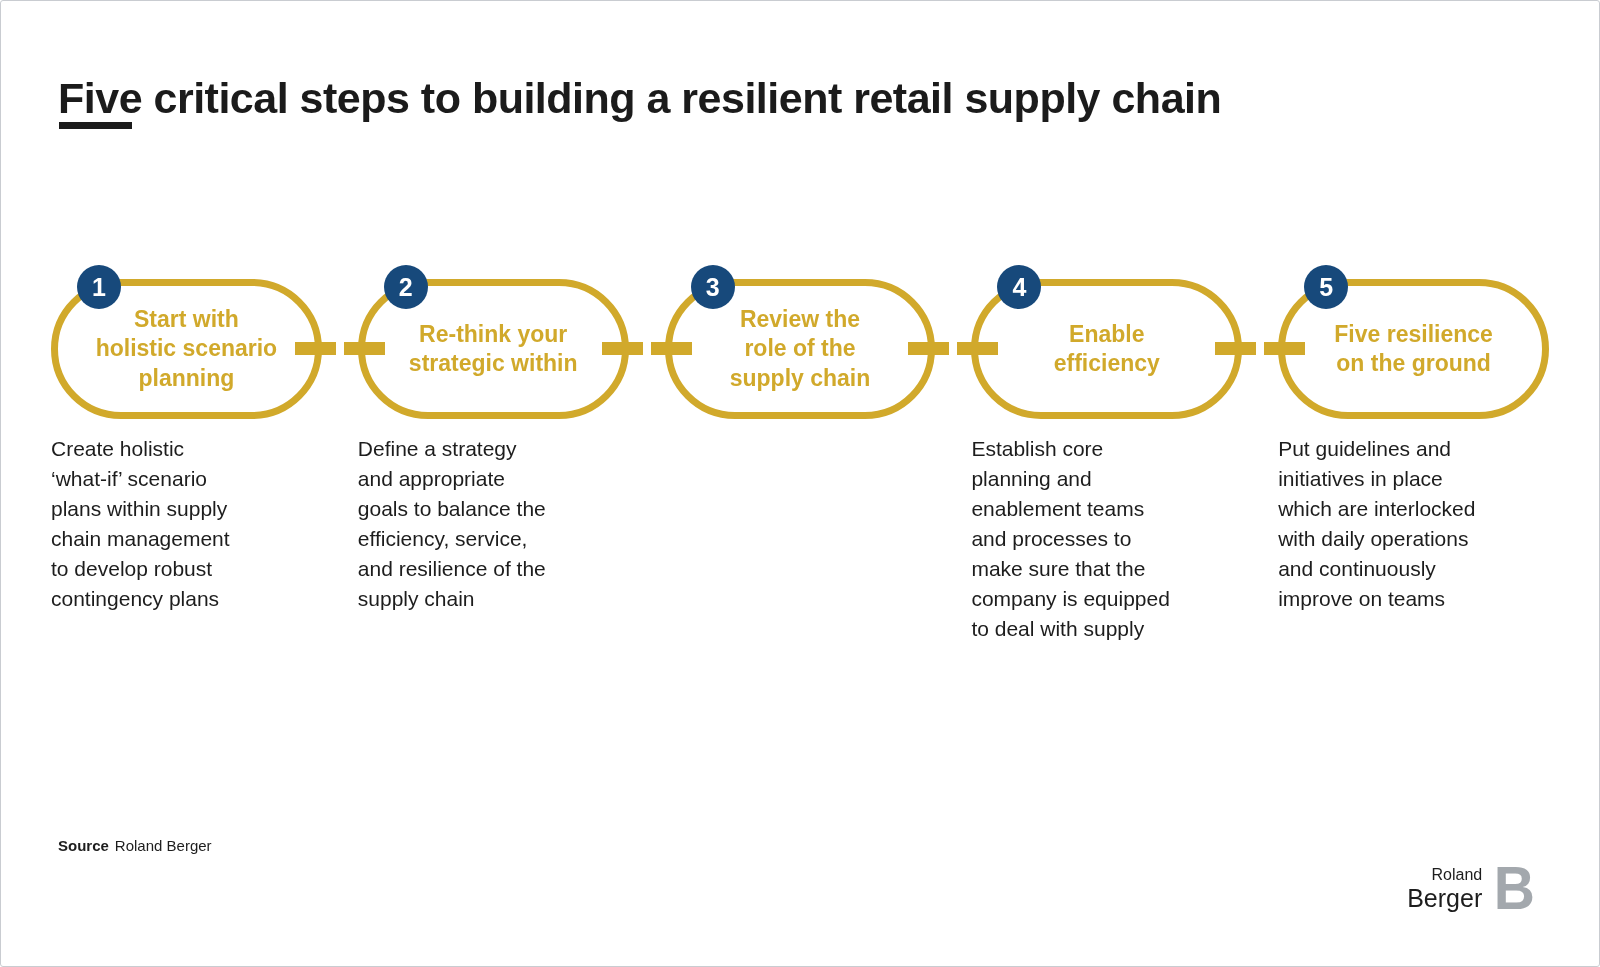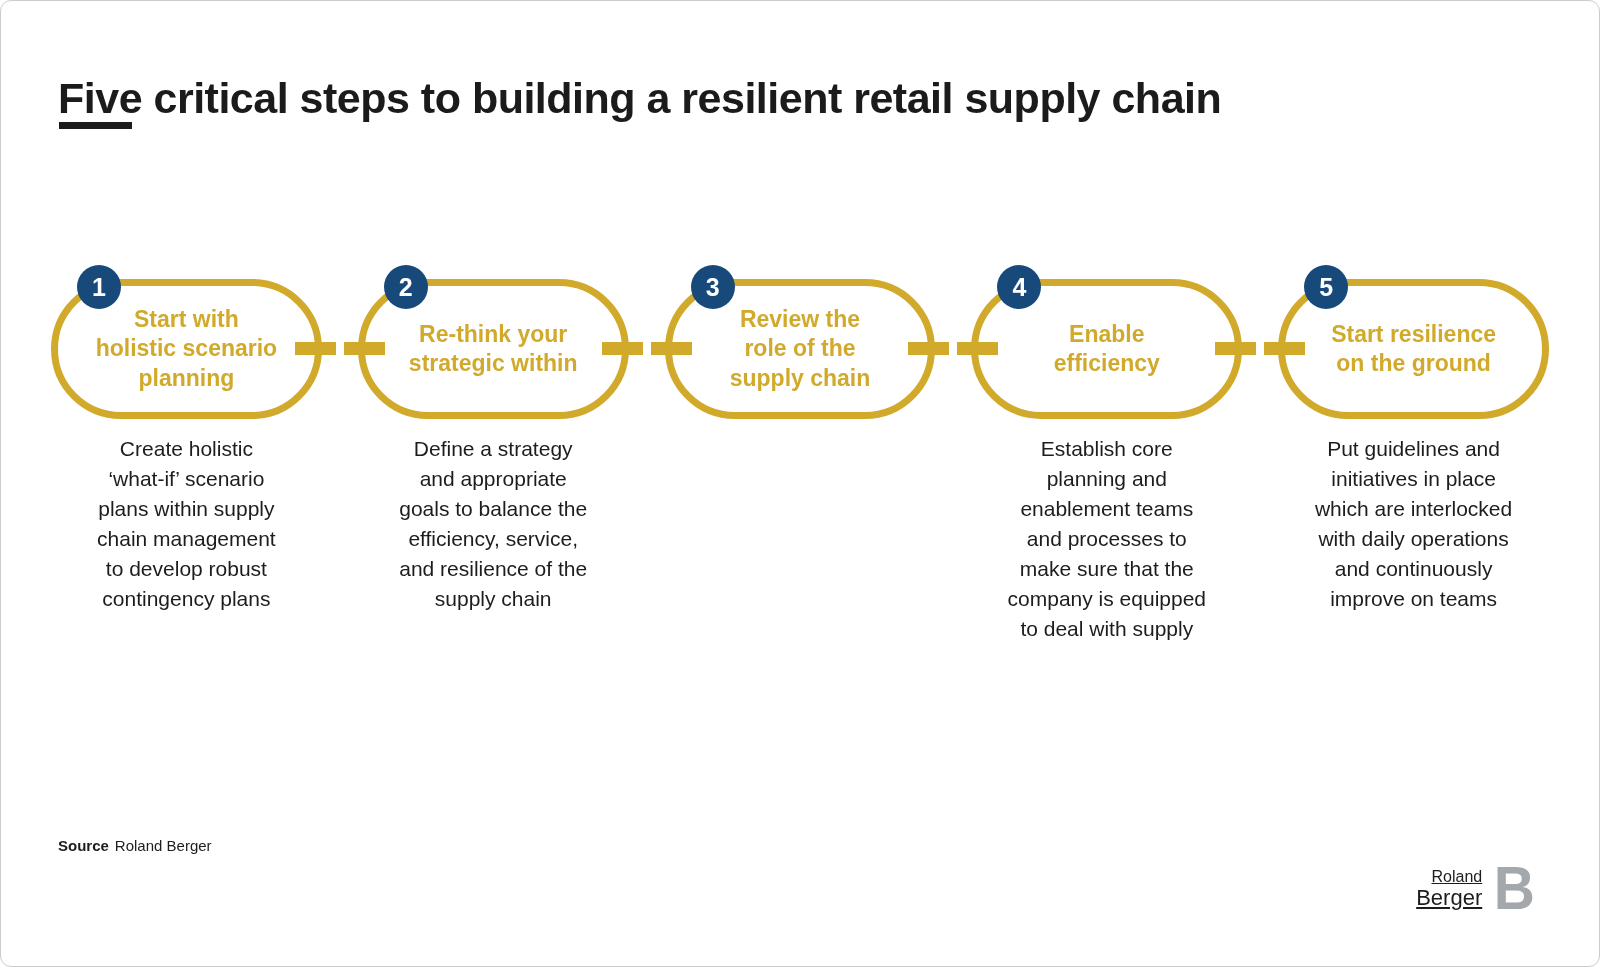--- a/index.html
+++ b/index.html
@@ -7,21 +7,21 @@
     padding: 0;
     background: #ffffff;
   }
   .slide {
     position: relative;
     width: 1600px;
     height: 967px;
     box-sizing: border-box;
     background: #ffffff;
     border: 1px solid #c9ccd1;
-    border-radius: 11px;
+    border-radius: 3px;
     overflow: hidden;
     font-family: "Liberation Sans", sans-serif;
   }
   .page-title {
     position: absolute;
     left: 57px;
     top: 44px;
     font-size: 43px;
     font-weight: 700;
     color: #1b1b1b;
@@ -103,21 +103,20 @@
     width: 41px;
     background: var(--gold, #D1A92B);
   }
   .connector::before { left: -27px; }
   .connector::after { right: -27px; }
   .step-desc {
     margin-top: 15px;
     font-size: 21px;
     line-height: 1.43;
     color: var(--text, #1d1d1d);
-    text-align: center;
     white-space: pre-line;
   }
   .source-line {
     position: absolute;
     left: 57px;
     top: 836px;
     font-size: 15px;
     color: var(--text, #1d1d1d);
   }
   .source-label {
@@ -128,28 +127,27 @@
     position: absolute;
     right: 62px;
     bottom: 50px;
     display: flex;
     align-items: center;
   }
   .logo-text {
     text-align: right;
     margin-right: 10px;
     color: var(--text, #1d1d1d);
-    text-decoration: underline;
   }
   .logo-line1 {
     font-size: 16px;
     line-height: 1.15;
   }
   .logo-line2 {
-    font-size: 22px;
+    font-size: 25px;
     line-height: 1.05;
     text-align: center;
   }
   .logo-mark {
     font-size: 62px;
     line-height: 0.88;
     font-weight: 700;
     color: var(--logo-mark-gray, #A3A8AD);
     transform: scaleX(0.92);
   }
@@ -230,21 +228,21 @@
 company is equipped
 to deal with supply</div>
     </div>
 
     <div class="connector"></div>
 
     <div class="step">
       <div class="pill-wrap">
         <div class="number-circle">5</div>
         <div class="pill">
-          <div class="pill-title">Start resilience
+          <div class="pill-title">Five resilience
 on the ground</div>
         </div>
       </div>
       <div class="step-desc">Put guidelines and
 initiatives in place
 which are interlocked
 with daily operations
 and continuously
 improve on teams</div>
     </div>

